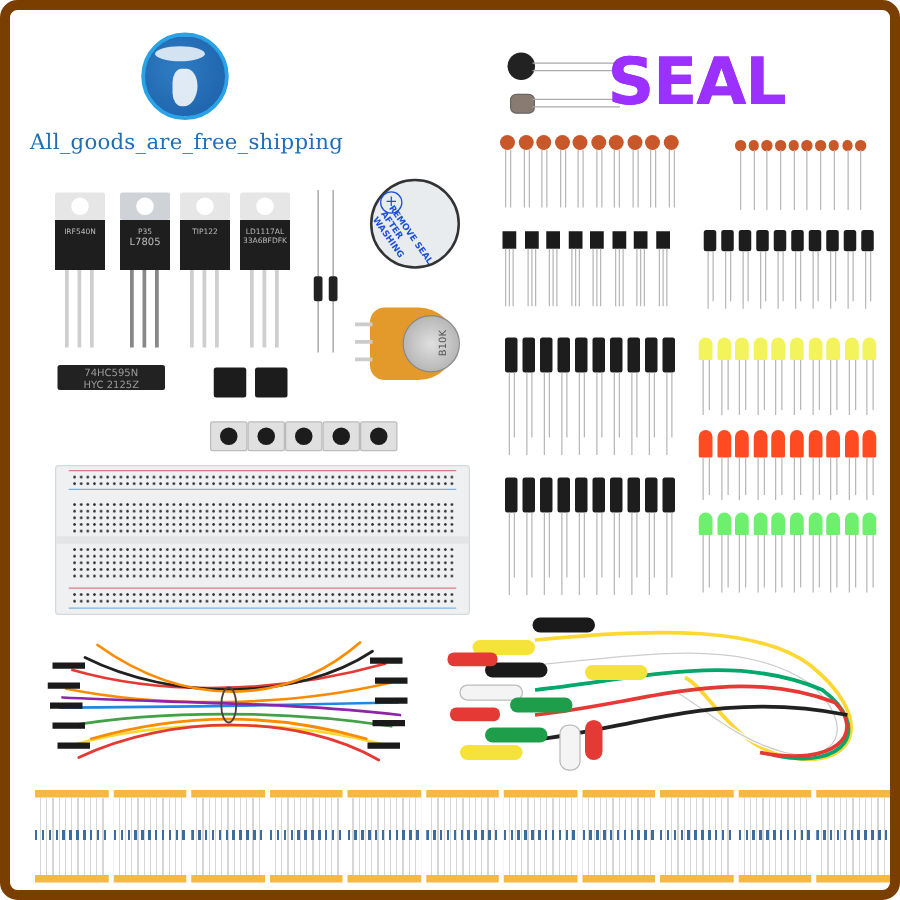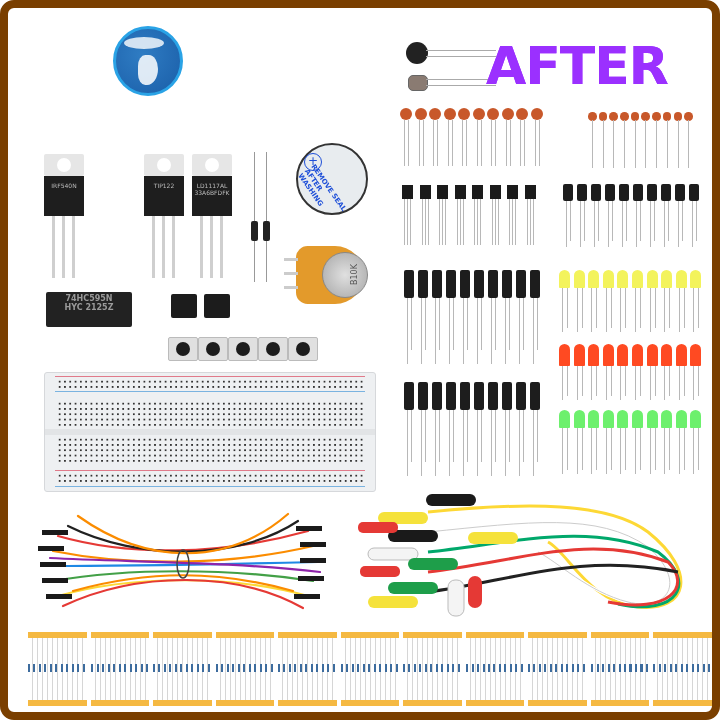--- a/index.html
+++ b/index.html
@@ -53,36 +53,47 @@
   .jumper{stroke-linecap:round;fill:none;}
   
   .tape{height:6px;background:#f5b942;}
 </style>
 </head>
 <body>
 
 <div class="frame">
 
   <div class="abs globe"></div>
+  <div class="abs tagline">All_goods_are_free_shipping</div>
 
   <div class="abs thermistor"></div>
   <div class="abs lead-h" style="left:418px;top:42px;width:70px;"></div>
   <div class="abs lead-h" style="left:418px;top:48px;width:70px;"></div>
   <div class="abs ldr"></div>
   <div class="abs lead-h" style="left:418px;top:71px;width:70px;"></div>
   <div class="abs lead-h" style="left:418px;top:77px;width:70px;"></div>
-  <div class="abs brand">AFTER</div>
+  <div class="abs brand">SEAL</div>
 
   <div class="abs reg" style="left:36px;top:146px;">
     <div class="tab"></div>
       <div class="body"><span>IRF540N</span></div>
     <div class="leg" style="left:8px"></div>
       <div class="leg" style="left:18px"></div>
       <div class="leg" style="left:28px"></div>
   </div>
+  <div class="abs reg" style="left:88px;top:146px;">
+    <div class="tab" style="background:#cfd3d8"></div>
+      <div class="body">
+        <div>P35</div>
+        <div style="font-size:8px">L7805</div>
+      </div>
+    <div class="leg" style="left:8px;background:#888"></div>
+      <div class="leg" style="left:18px;background:#888"></div>
+      <div class="leg" style="left:28px;background:#888"></div>
+  </div>
   <div class="abs reg" style="left:136px;top:146px;">
     <div class="tab"></div>
       <div class="body"><span>TIP122</span></div>
     <div class="leg" style="left:8px"></div>
       <div class="leg" style="left:18px"></div>
       <div class="leg" style="left:28px"></div>
   </div>
   <div class="abs reg" style="left:184px;top:146px;">
     <div class="tab"></div>
       <div class="body">
@@ -104,21 +115,21 @@
     <div class="buzzer-txt" style="width:60px;">REMOVE SEAL AFTER WASHING</div>
   </div>
 
   <div class="abs pot-base"></div>
   <div class="abs" style="left:276px;top:250px;width:14px;height:3px;background:#ccc;"></div>
   <div class="abs" style="left:276px;top:264px;width:14px;height:3px;background:#ccc;"></div>
   <div class="abs" style="left:276px;top:278px;width:14px;height:3px;background:#ccc;"></div>
   <div class="abs pot-knob"></div>
   <div class="abs pot-label">B10K</div>
 
-  <div class="abs ic" style="left:38px;top:284px;width:86px;height:35px;font-weight:bold;">
+  <div class="abs ic" style="left:38px;top:284px;width:86px;height:20px;">
     <div style="padding-top:2px">74HC595N</div>
       <div>HYC 2125Z</div>
   </div>
   <div class="abs chip8" style="left:163px;top:286px;"></div>
   <div class="abs chip8" style="left:196px;top:286px;"></div>
 
   <div class="abs btn" style="left:160px;top:329px;"></div>
   <div class="abs btn" style="left:190px;top:329px;"></div>
   <div class="abs btn" style="left:220px;top:329px;"></div>
   <div class="abs btn" style="left:250px;top:329px;"></div>

